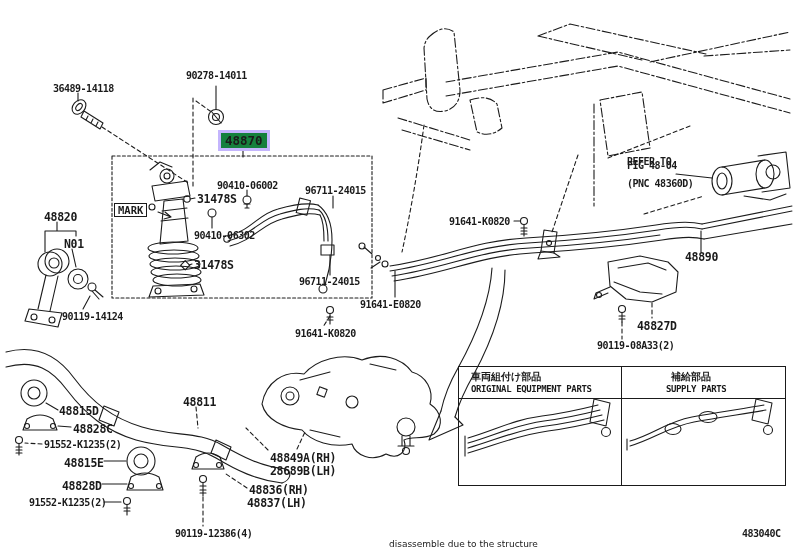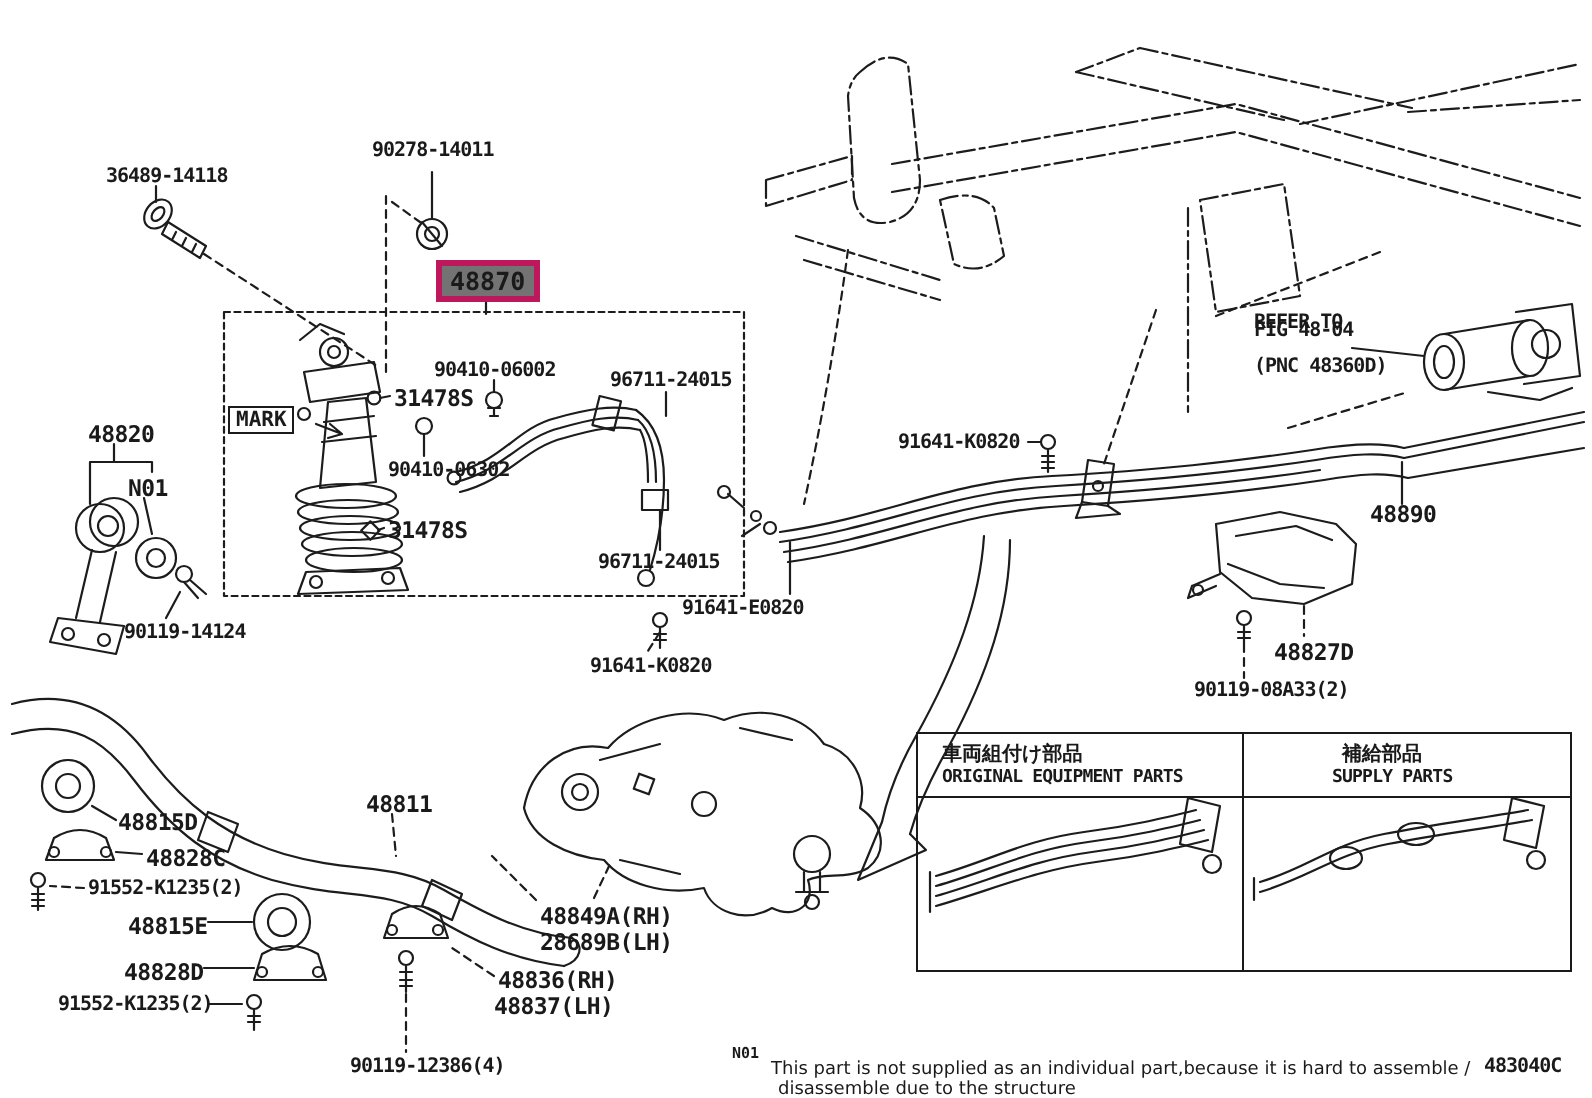--- a/index.html
+++ b/index.html
@@ -1,22 +1,22 @@
 <!DOCTYPE html>
 <html><head>
 <meta charset="utf-8">
 <style>
   html,body{margin:0;padding:0;background:#e8e8e8;}
   .stage{position:relative;width:796px;height:549px;background:#ffffff;overflow:hidden;
          font-family:"DejaVu Sans Mono",monospace;color:#1a1a1a;}
   svg.art{position:absolute;left:0;top:0;}
   .lbl{position:absolute;font:bold 10px "DejaVu Sans Mono",monospace;letter-spacing:-0.5px;white-space:nowrap;}
   .lbl-lg{position:absolute;font:bold 11.5px "DejaVu Sans Mono",monospace;letter-spacing:-0.3px;white-space:nowrap;}
-  .box-red{position:absolute;border:3px solid #be185d;padding:0 4px;font:bold 12.5px "DejaVu Sans Mono",monospace;
-           background:#737373;white-space:nowrap;}
+  .box-red{position:absolute;border:3px solid #c4b5fd;padding:0 4px;font:bold 12.5px "DejaVu Sans Mono",monospace;
+           background:#15803d;white-space:nowrap;}
   .box-blk{position:absolute;border:1.5px solid #1a1a1a;padding:0 3px;font:bold 10.5px "DejaVu Sans Mono",monospace;
            background:#fff;white-space:nowrap;}
   .ptable{position:absolute;border:1.5px solid #1a1a1a;}
   .pt-vline{position:absolute;top:0;bottom:0;border-left:1.5px solid #1a1a1a;}
   .pt-hline{position:absolute;left:0;right:0;border-top:1.5px solid #1a1a1a;}
   .pt-jp{position:absolute;font:bold 10px "DejaVu Sans",sans-serif;white-space:nowrap;}
   .pt-en{position:absolute;font:bold 9px "DejaVu Sans Mono",monospace;letter-spacing:-0.4px;white-space:nowrap;}
   .note{position:absolute;white-space:nowrap;font-family:"DejaVu Sans",sans-serif;}
   .note .pfx{font:bold 7.5px "DejaVu Sans Mono",monospace;vertical-align:top;margin-right:6px;}
   .note .txt-jp{font:9.5px "DejaVu Sans",sans-serif;}
@@ -261,21 +261,21 @@
   <div class="lbl-lg" style="left:197px;top:192px">31478S</div>
   <div class="lbl" style="left:217px;top:180px">90410-06002</div>
   <div class="lbl" style="left:194px;top:230px">90410-06302</div>
   <div class="lbl-lg" style="left:194px;top:258px">31478S</div>
   <div class="lbl" style="left:305px;top:185px">96711-24015</div>
   <div class="lbl" style="left:299px;top:276px">96711-24015</div>
   <div class="lbl-lg" style="left:44px;top:210px">48820</div>
   <div class="lbl-lg" style="left:64px;top:237px">N01</div>
   <div class="lbl" style="left:62px;top:311px">90119-14124</div>
   <div class="lbl" style="left:449px;top:216px">91641-K0820</div>
-  <div class="lbl" style="left:341px;top:299px">91641-E0820</div>
+  <div class="lbl" style="left:360px;top:299px">91641-E0820</div>
   <div class="lbl" style="left:295px;top:328px">91641-K0820</div>
   <div class="lbl-lg" style="left:685px;top:250px">48890</div>
   <div class="lbl-lg" style="left:637px;top:319px">48827D</div>
   <div class="lbl" style="left:597px;top:340px">90119-08A33(2)</div>
   <div class="lbl-lg" style="left:183px;top:395px">48811</div>
   <div class="lbl-lg" style="left:59px;top:404px">48815D</div>
   <div class="lbl-lg" style="left:73px;top:422px">48828C</div>
   <div class="lbl" style="left:44px;top:439px">91552-K1235(2)</div>
   <div class="lbl-lg" style="left:64px;top:456px">48815E</div>
   <div class="lbl-lg" style="left:62px;top:479px">48828D</div>
@@ -292,22 +292,19 @@
 
   <div class="ptable" style="left:458px;top:366px;width:326px;height:118px">
     <div class="pt-vline" style="left:162px"></div>
     <div class="pt-hline" style="top:31px"></div>
     <div class="pt-jp" style="left:12px;top:3px">車両組付け部品</div>
     <div class="pt-en" style="left:12px;top:17px">ORIGINAL EQUIPMENT PARTS</div>
     <div class="pt-jp" style="left:212px;top:3px">補給部品</div>
     <div class="pt-en" style="left:207px;top:17px">SUPPLY PARTS</div>
   </div>
 
-  <div class="note" style="left:366px;top:522px">
-    <span class="pfx">N01</span><span class="txt-en">This part is not supplied as an individual part,because it is hard to assemble /</span>
-  </div>
   <div class="note" style="left:389px;top:532px">
     <span class="txt-en">disassemble due to the structure</span>
   </div>
 
   <div class="lbl" style="left:742px;top:528px">483040C</div>
 
 </div>
 
 </body></html>

